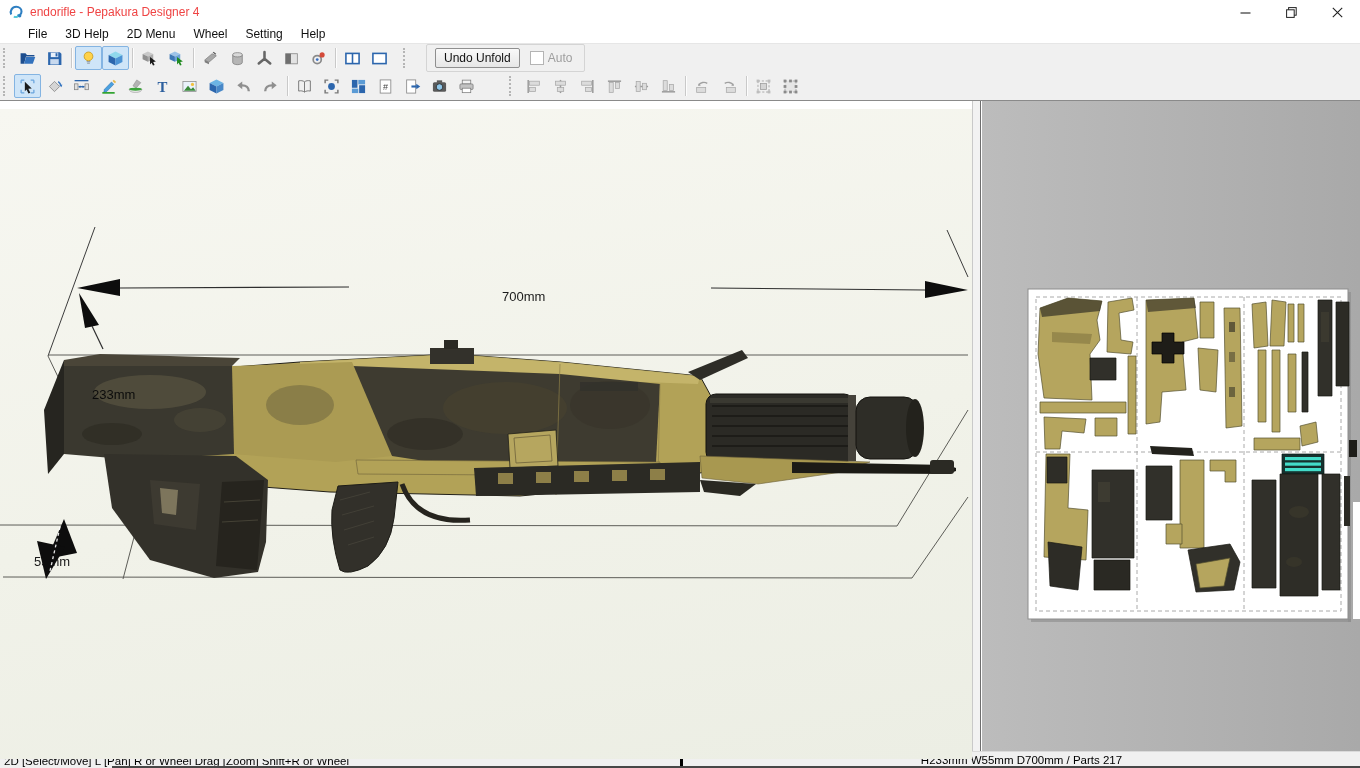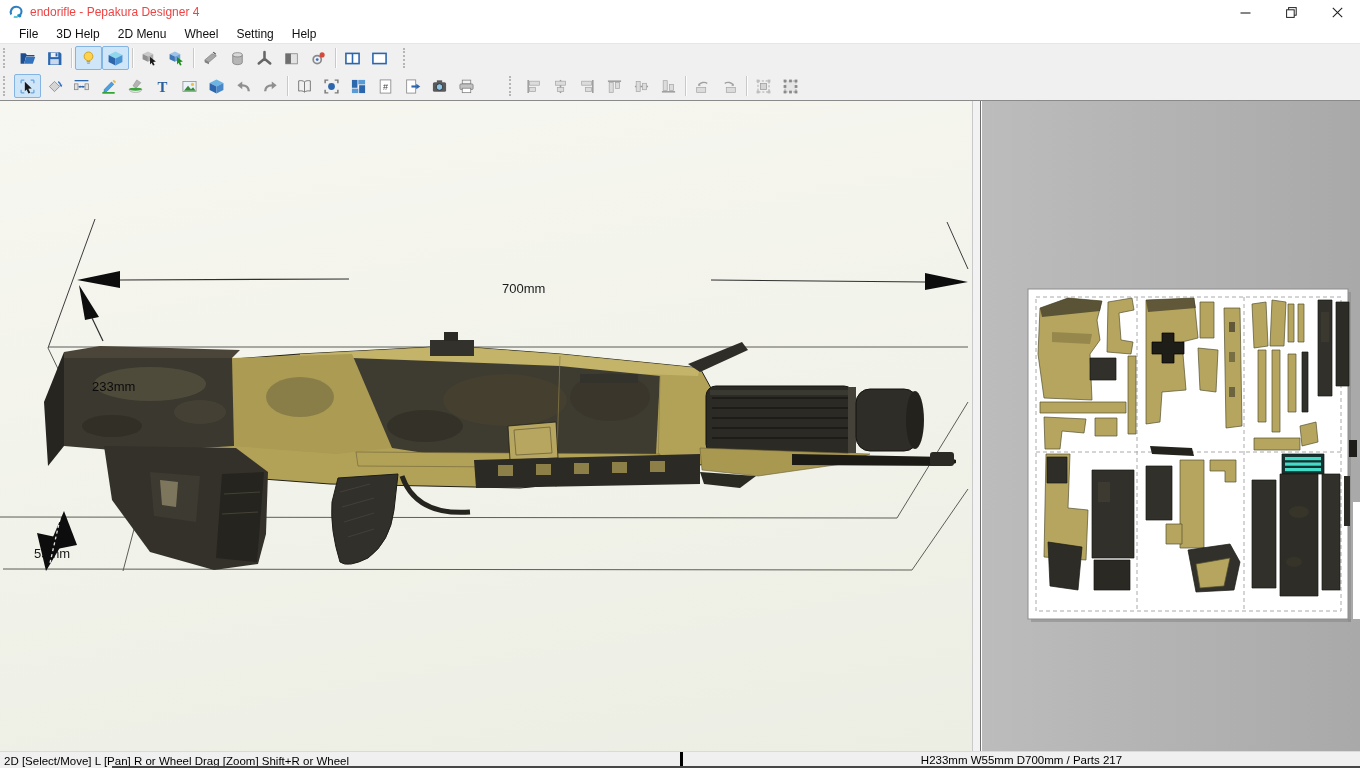--- a/index.html
+++ b/index.html
@@ -6,42 +6,42 @@
   .window{position:relative;width:1360px;height:768px;background:#fff;overflow:hidden;
     font-family:"Liberation Sans",sans-serif;-webkit-font-smoothing:antialiased;}
   
   .titlebar{height:24px;background:#ffffff;display:flex;align-items:center;}
   .app-icon{width:16px;height:16px;margin:0 6px 0 8px;flex:none;}
   .title-text{font-size:12px;color:#ef4444;}
   .win-controls{margin-left:auto;display:flex;height:24px;}
   .win-btn{width:46px;height:24px;display:flex;align-items:center;justify-content:center;background:transparent;border:none;padding:0;}
   .win-btn svg{width:11px;height:11px;}
   
-  .menubar{height:19px;background:#fff;display:flex;align-items:center;padding-left:10px;}
+  .menubar{height:19px;background:#fff;display:flex;align-items:center;padding-left:19px;}
   .menu-item{font-size:12px;color:#111;padding:2px 9px;cursor:default;}
   
   .toolbar{height:28px;background:#f0f0f0;display:flex;align-items:center;}
   .toolbar.row1{border-top:1px solid #e6e6e6;}
   .tb-grip{width:5px;height:20px;border-left:2px dotted #b5b5b5;margin:0 4px 0 3px;flex:none;}
   .tb-btn{flex:none;width:27px;height:24px;display:flex;align-items:center;justify-content:center;
     background:transparent;border:1px solid transparent;border-radius:2px;padding:0;}
   .tb-btn svg{width:17px;height:17px;display:block;}
   .tb-btn.active{background:#cfe5f8;border:1px solid #84b4e2;}
   .tb-sep{width:1px;height:20px;background:#c9c9c9;margin:0 3px;flex:none;box-shadow:1px 0 0 #fdfdfd;}
   .tb-gap{width:26px;flex:none;}
   .unfold-group{margin-left:12px;height:26px;border:1px solid #d4d4d4;border-radius:2px;
     display:flex;align-items:center;padding:0 12px 0 8px;gap:10px;flex:none;}
   .btn-undo-unfold{font-family:"Liberation Sans",sans-serif;font-size:12px;color:#111;height:20px;
     padding:0 8px;border:1px solid #8f8f8f;border-radius:2px;background:linear-gradient(#f9f9f9,#e6e6e6);}
   .auto-wrap{display:flex;align-items:center;gap:4px;}
   .checkbox{width:12px;height:12px;background:#fff;border:1px solid #b4b4b4;display:inline-block;}
   .auto-label{font-size:12px;color:#9e9e9e;}
   
   .workspace{position:relative;height:651px;border-top:1px solid #8a8a8a;box-sizing:border-box;}
-  .pane3d{position:absolute;left:0;top:0;width:972px;height:650px;
+  .pane3d{position:absolute;left:0;top:8px;width:972px;height:650px;
     background:linear-gradient(170deg,#f7f7f1 0%,#f1f2e9 55%,#eceee4 100%);}
   .splitter{position:absolute;left:972px;top:0;width:9px;height:650px;background:#f2f2f2;
     border-left:1px solid #c9c9c9;border-right:1px solid #6e6e6e;box-sizing:border-box;}
   .pane2d{position:absolute;left:982px;top:0;right:0;height:650px;
     background:linear-gradient(to right,#bcbcbc,#a9a9a9);}
   .pane3d svg,.pane2d svg{display:block;}
   
   .statusbar{height:18px;background:#f0f0f0;border-top:1px solid #dadada;box-sizing:border-box;
     display:flex;align-items:center;font-size:11.5px;color:#000;}
   .status-left{width:676px;padding-left:4px;white-space:nowrap;overflow:hidden;}
@@ -178,20 +178,27 @@
             <line x1="8" y1="3.2" x2="8" y2="12.8" stroke="#2c66ad" stroke-width="1.5"></line>
           </svg>
         </button>
         <button class="tb-btn">
           <svg viewBox="0 0 16 16">
             <rect x="1.8" y="3.2" width="12.4" height="9.6" fill="#fff" stroke="#2c66ad" stroke-width="1.5"></rect>
           </svg>
         </button>
       </div>
     <div class="tb-grip" style="margin-left:10px;"></div>
+    <div class="unfold-group">
+      <button class="btn-undo-unfold">Undo Unfold</button>
+      <span class="auto-wrap">
+        <span class="checkbox"></span>
+        <span class="auto-label">Auto</span>
+      </span>
+    </div>
   </div>
 
   <div class="toolbar row2">
     <div class="tb-grip"></div>
     <div style="display:flex;align-items:center;" id="toolbar-2d">
         <button class="tb-btn active">
           <svg viewBox="0 0 16 16">
             <path d="M2 2v3M2 2h3M14 2h-3M14 2v3M2 14v-3M2 14h3M14 14h-3M14 14v-3" stroke="#6aa5dd" stroke-width="1.2" fill="none"></path>
             <path d="M5.5 3.5l6.5 6.3-3.2.3 1.8 3.8-1.7.8-1.8-3.9-1.6 1.7z" fill="#1a1a1a"></path>
           </svg>

